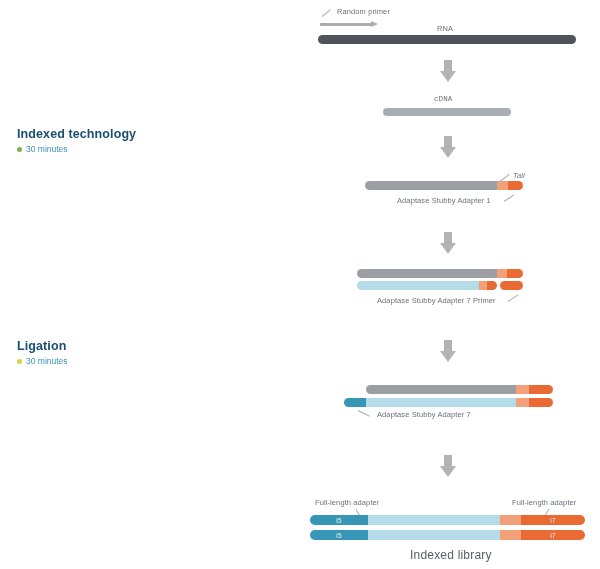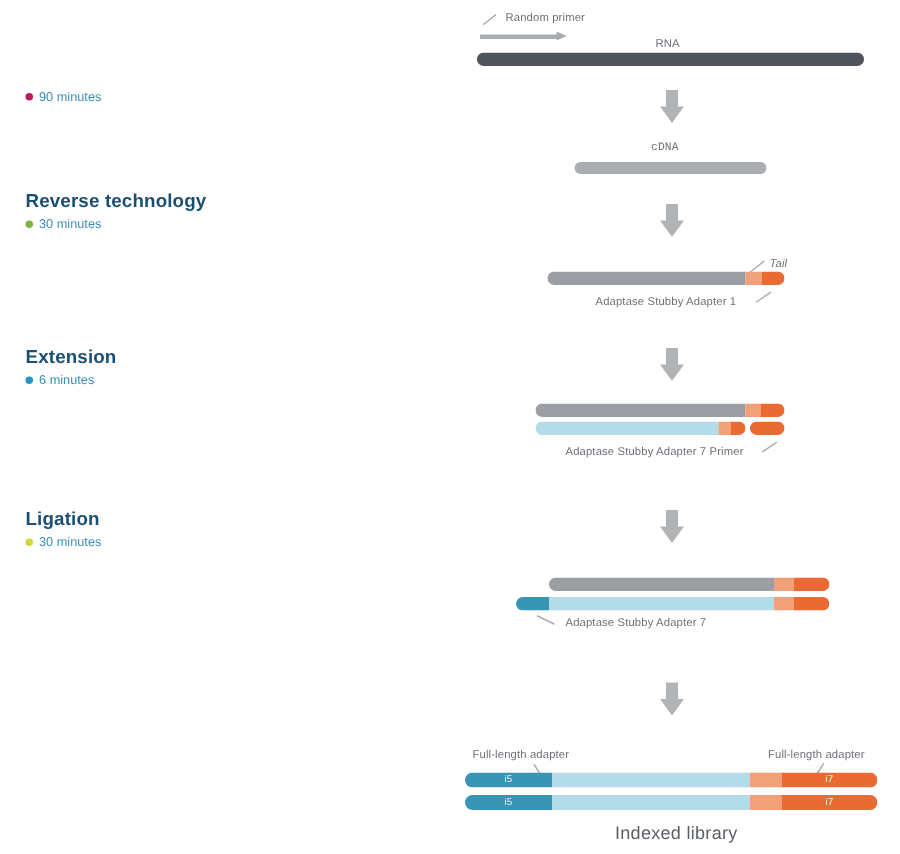--- a/index.html
+++ b/index.html
@@ -142,41 +142,30 @@
     border-bottom: 3px solid transparent;
     border-left: 7px solid #a9adb2;
   }
 </style>
 </head>
 <body>
 
 <div class="stage">
 
   <div class="step" style="top:56px">
-    <div class="step-time">
-      <span class="step-dot" style="background:#c2185b"></span>
-      <span>90 minutes</span>
-    </div>
   </div>
 
   <div class="step" style="top:127px">
-    <div class="step-title">Reverse technology</div>
+    <div class="step-title">Indexed technology</div>
     <div class="step-time">
       <span class="step-dot" style="background:#7cb342"></span>
       <span>30 minutes</span>
     </div>
   </div>
 
-  <div class="step" style="top:231px">
-    <div class="step-title">Extension</div>
-    <div class="step-time">
-      <span class="step-dot" style="background:#2196c4"></span>
-      <span>6 minutes</span>
-    </div>
-  </div>
 
   <div class="step" style="top:339px">
     <div class="step-title">Ligation</div>
     <div class="step-time">
       <span class="step-dot" style="background:#d4d63a"></span>
       <span>30 minutes</span>
     </div>
   </div>
 
 

